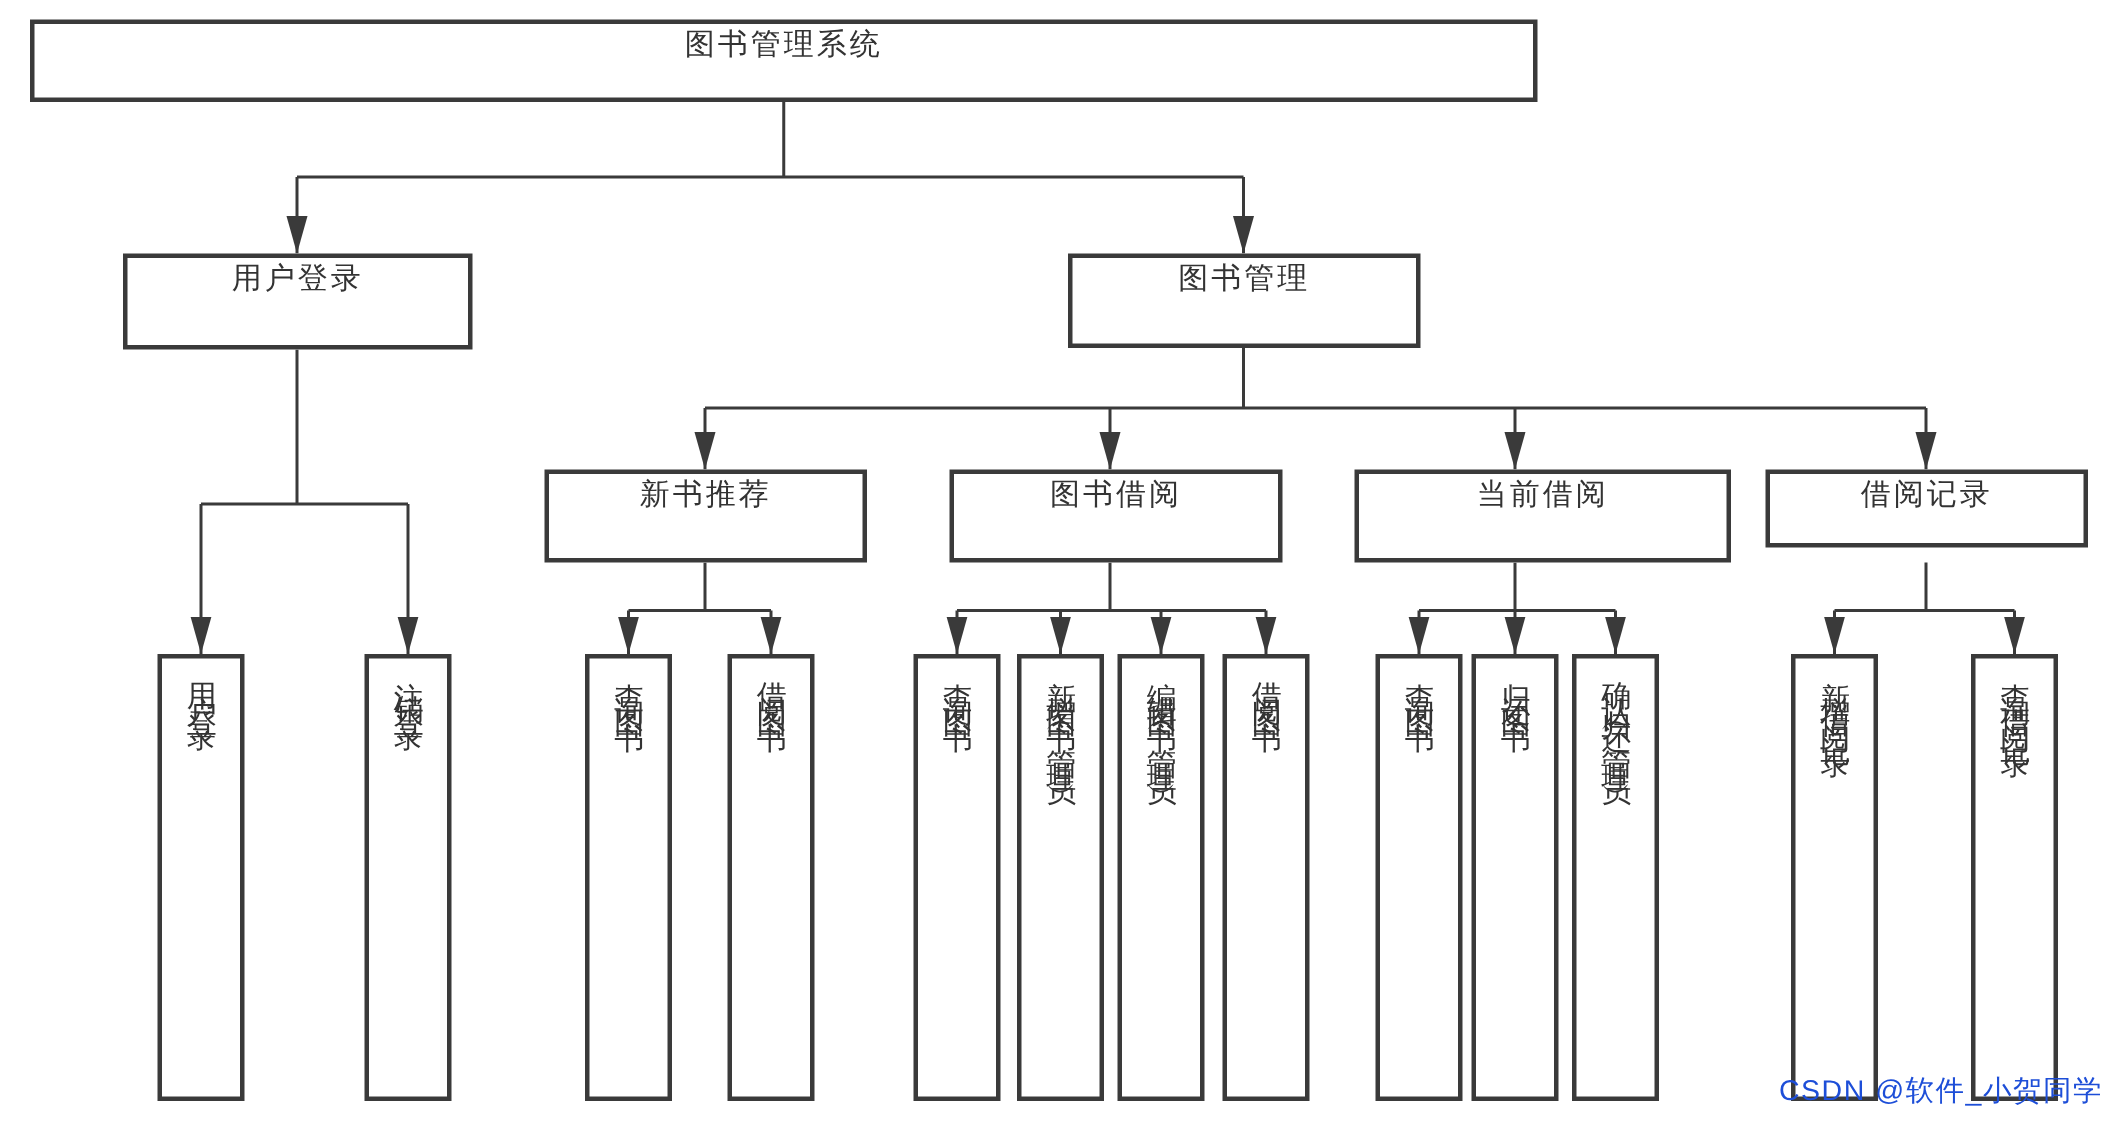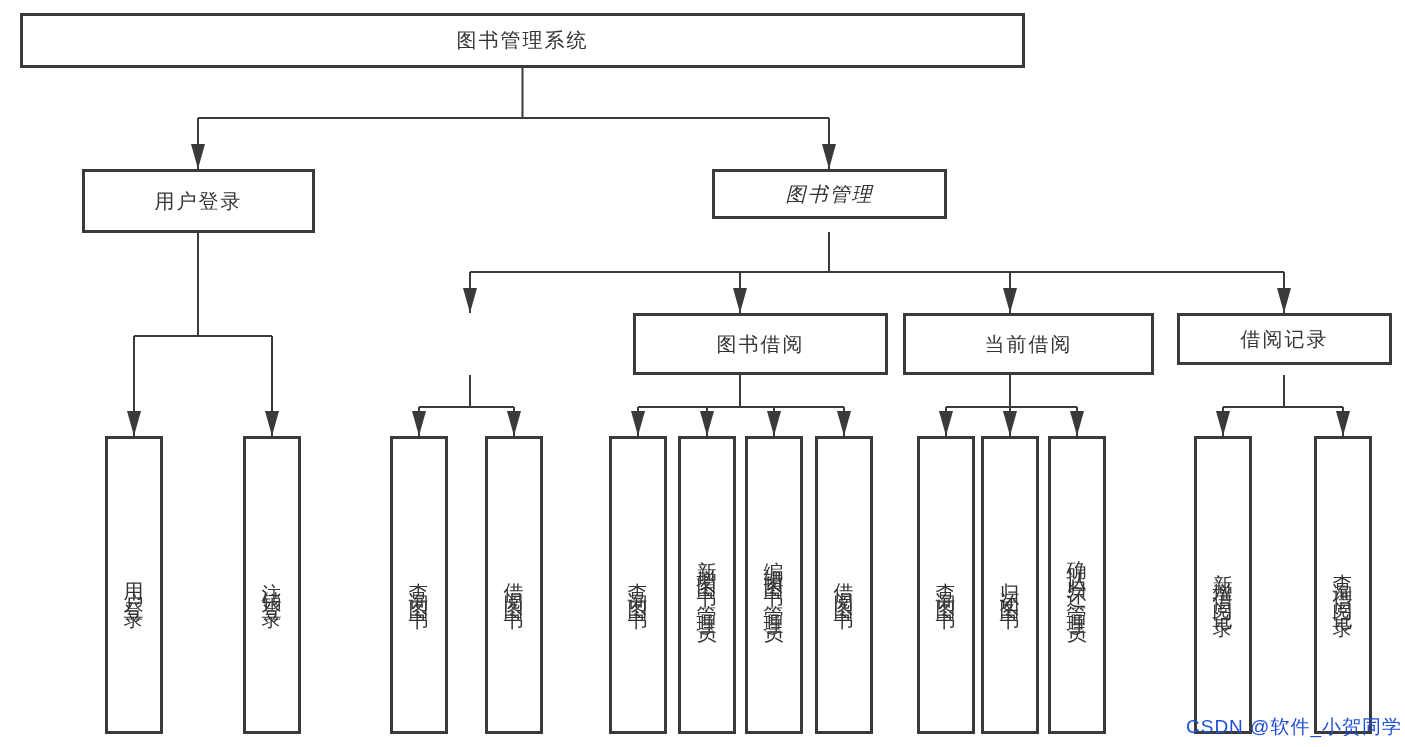--- a/index.html
+++ b/index.html
@@ -5,21 +5,21 @@
   html,body{margin:0;padding:0;background:#fff;}
   .stage{
     position:relative;width:1405px;height:747px;background:#ffffff;
     font-family:"Liberation Sans","DejaVu Sans",sans-serif;color:#333333;overflow:hidden;
   }
   .wires{position:absolute;left:0;top:0;width:1405px;height:747px;}
   .wires path,.wires line{stroke:#3a3a3a;stroke-width:2;fill:none;}
   .wires .arwfill{fill:#3a3a3a;stroke:none;}
   .node{
     position:absolute;box-sizing:border-box;border:3px solid #3a3a3a;background:#ffffff;
-    display:flex;align-items:center;justify-content:center;
+    display:flex;align-items:flex-start;justify-content:center;
     font-size:20px;letter-spacing:2px;white-space:nowrap;
   }
   .leaf{border-width:3px;}
   .vtext{
     writing-mode:vertical-rl;
     font-size:20px;letter-spacing:9px;line-height:1;
   }
   .watermark{
     position:absolute;left:1186px;top:714px;
     font-size:19px;letter-spacing:1px;color:#1d4ed8;white-space:nowrap;z-index:5;
@@ -85,25 +85,28 @@
     </g>
   </svg>
 
   <div class="node" style="left:20px;top:13px;width:1005px;height:55px;">
     <span>图书管理系统</span>
   </div>
 
   <div class="node" style="left:82px;top:169px;width:233px;height:64px;">
     <span>用户登录</span>
   </div>
-  <div class="node" style="left:712px;top:169px;width:235px;height:50px;font-style:italic;">
+  <div class="node" style="left:712px;top:169px;width:235px;height:63px;">
     <span>图书管理</span>
   </div>
 
-  <div class="node" style="left:633px;top:313px;width:255px;height:62px;">
+  <div class="node" style="left:363px;top:313px;width:215px;height:62px;">
+    <span>新书推荐</span>
+  </div>
+  <div class="node" style="left:633px;top:313px;width:222px;height:62px;">
     <span>图书借阅</span>
   </div>
   <div class="node" style="left:903px;top:313px;width:251px;height:62px;">
     <span>当前借阅</span>
   </div>
   <div class="node" style="left:1177px;top:313px;width:215px;height:52px;">
     <span>借阅记录</span>
   </div>
 
   <div class="node leaf" style="left:105px;top:436px;width:58px;height:298px;">

